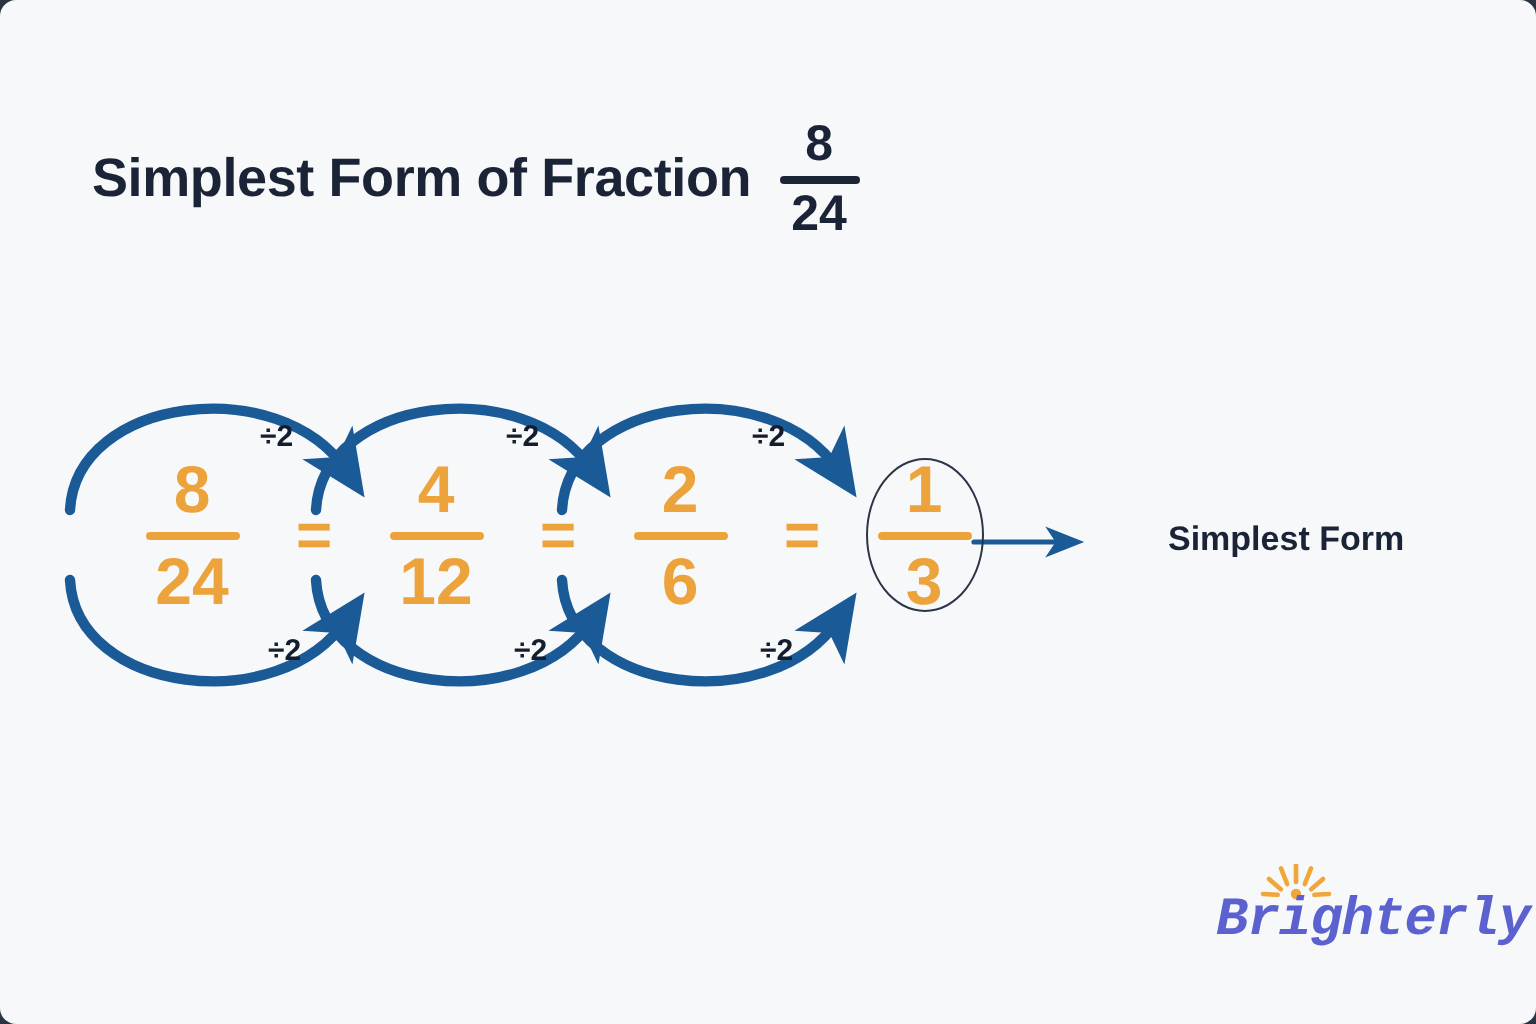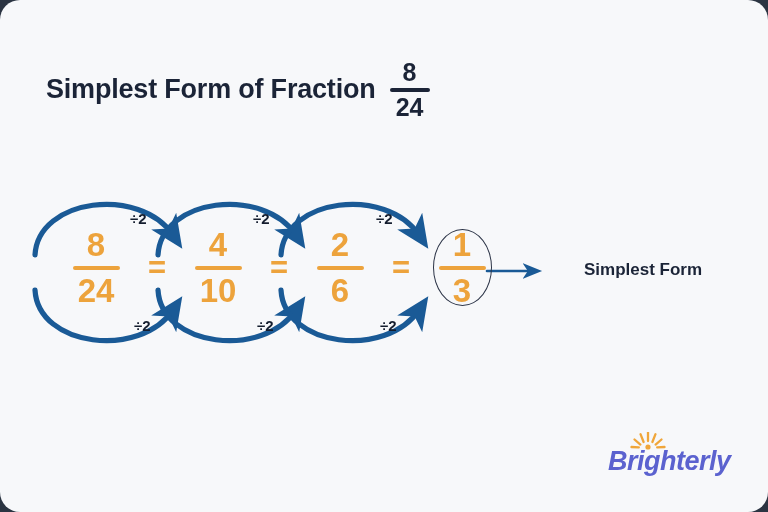--- a/index.html
+++ b/index.html
@@ -11,21 +11,21 @@
     width: 768px;
     height: 512px;
     overflow: hidden;
     font-family: "Liberation Sans", sans-serif;
   }
   .card {
     position: relative;
     width: 768px;
     height: 512px;
     background: #f7f8fa;
-    border-radius: 20px;
+    border-radius: 8px;
     overflow: hidden;
     box-sizing: border-box;
   }
 
   
   .title-row {
     position: absolute;
     left: 46px;
     top: 58px;
     display: flex;
@@ -147,21 +147,21 @@
     position: absolute;
     left: 608px;
     top: 432px;
     width: 120px;
     height: 52px;
   }
   .logo-text {
     position: absolute;
     left: 0;
     top: 14px;
-    font-family: Liberation Sans, sans-serif;
+    font-family: Liberation Mono, monospace;
     font-style: italic;
     font-weight: bold;
     font-size: 27px;
     color: #5b62cf;
     letter-spacing: -0.5px;
   }
 </style>
 </head>
 <body>
 
@@ -217,21 +217,21 @@
         <span class="num">8</span>
         <span class="bar"></span>
         <span class="den">24</span>
       </div>
 
       <div class="eq">=</div>
 
       <div class="frac">
         <span class="num">4</span>
         <span class="bar"></span>
-        <span class="den">10</span>
+        <span class="den">12</span>
       </div>
 
       <div class="eq">=</div>
 
       <div class="frac">
         <span class="num">2</span>
         <span class="bar"></span>
         <span class="den">6</span>
       </div>
 

